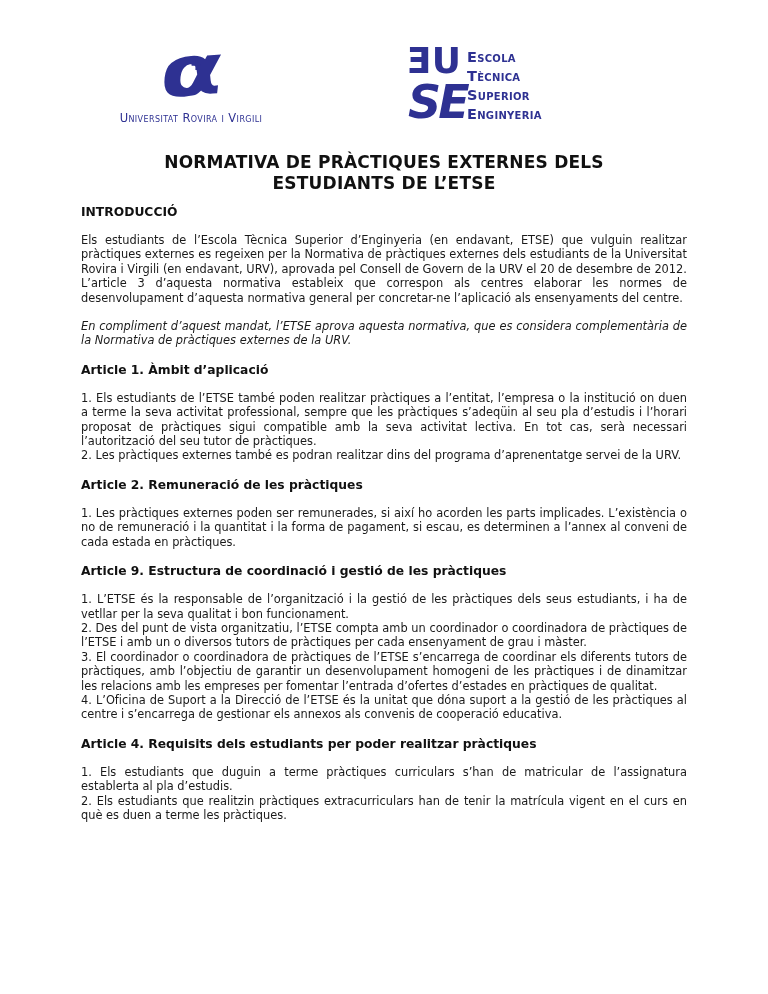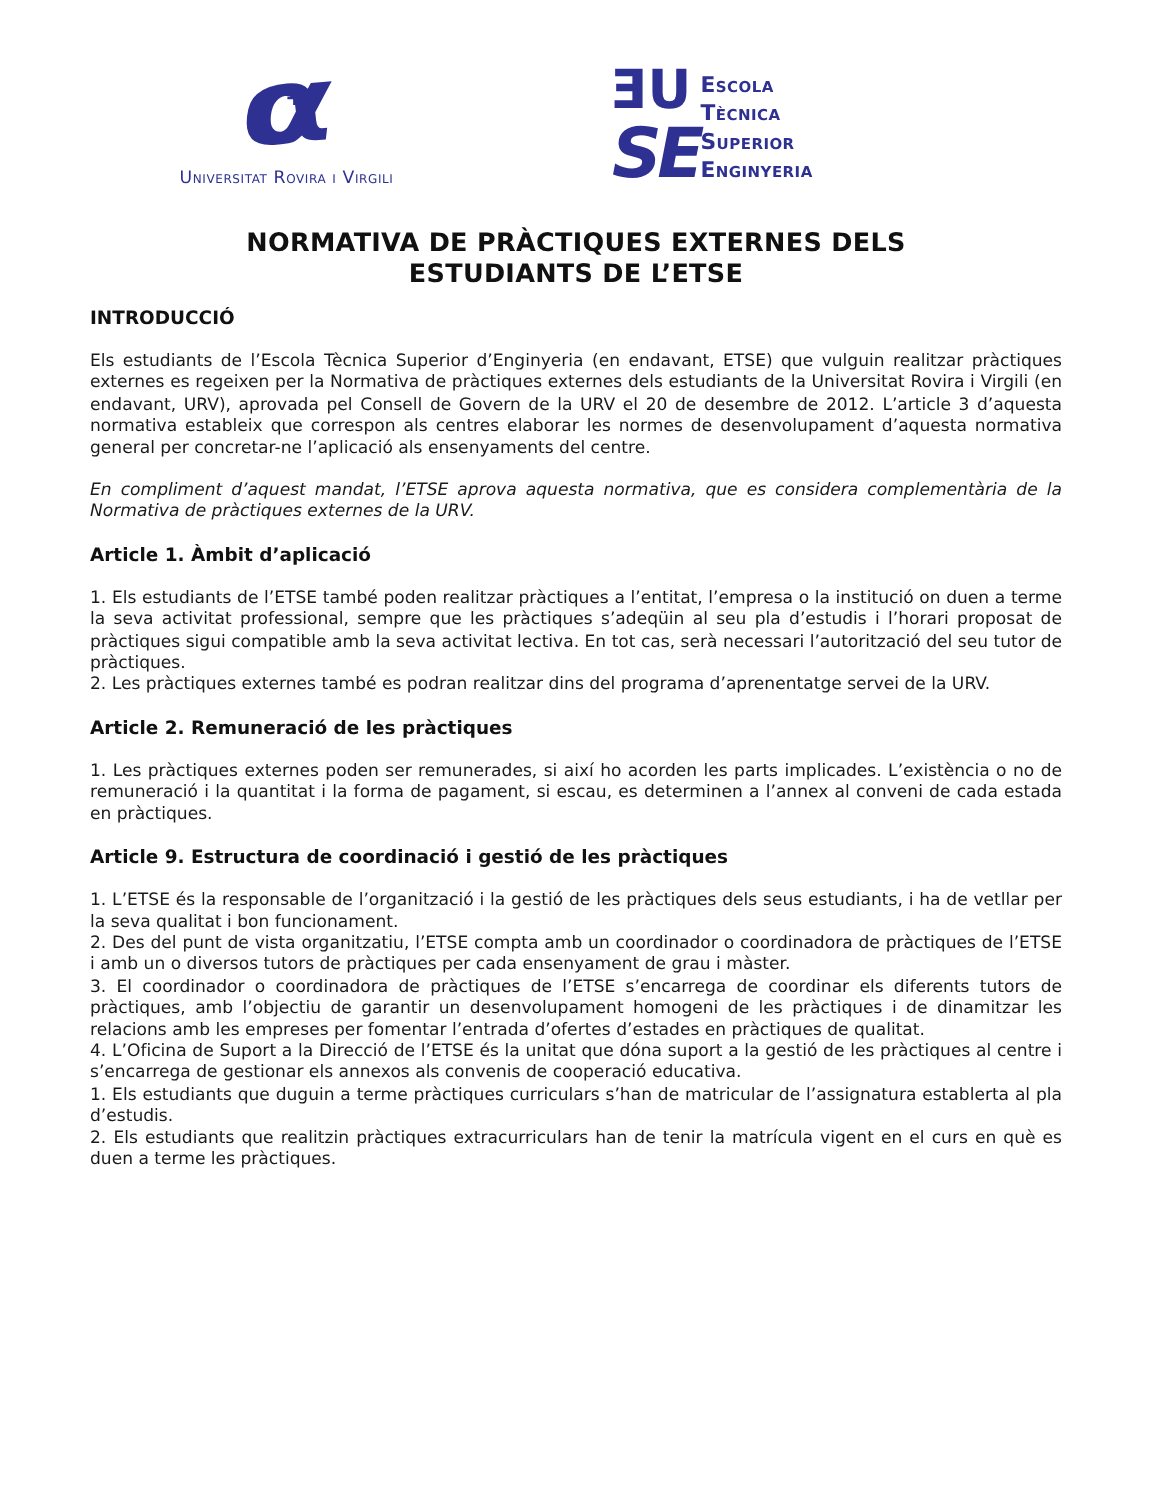--- a/index.html
+++ b/index.html
@@ -71,21 +71,21 @@
     margin-left: 7px;
     margin-top: 6px;
     font-weight: bold;
     font-variant: small-caps;
     font-size: 14.5px;
     line-height: 19px;
     letter-spacing: 0.3px;
   }
 
   
-  .content { margin: 0 60px; }
+  .content { margin: 0 81px; }
 
   h1.doc-title {
     margin: 0 auto;
     max-width: 500px;
     text-align: center;
     font-size: 17px;
     line-height: 20.5px;
     font-weight: bold;
     color: #111111;
     letter-spacing: 0.2px;
@@ -170,18 +170,19 @@
 
     <section class="sec">
       <h2>Article 9. Estructura de coordinació i gestió de les pràctiques</h2>
       <p>1. L’ETSE és la responsable de l’organització i la gestió de les pràctiques dels seus estudiants, i ha de vetllar per la seva qualitat i bon funcionament.</p>
       <p>2. Des del punt de vista organitzatiu, l’ETSE compta amb un coordinador o coordinadora de pràctiques de l’ETSE i amb un o diversos tutors de pràctiques per cada ensenyament de grau i màster.</p>
       <p>3. El coordinador o coordinadora de pràctiques de l’ETSE s’encarrega de coordinar els diferents tutors de pràctiques, amb l’objectiu de garantir un desenvolupament homogeni de les pràctiques i de dinamitzar les relacions amb les empreses per fomentar l’entrada d’ofertes d’estades en pràctiques de qualitat.</p>
       <p>4. L’Oficina de Suport a la Direcció de l’ETSE és la unitat que dóna suport a la gestió de les pràctiques al centre i s’encarrega de gestionar els annexos als convenis de cooperació educativa.</p>
     </section>
 
     <section class="sec">
+      <h2>Article 4. Requisits dels estudiants per poder realitzar pràctiques</h2>
       <p>1. Els estudiants que duguin a terme pràctiques curriculars s’han de matricular de l’assignatura establerta al pla d’estudis.</p>
       <p>2. Els estudiants que realitzin pràctiques extracurriculars han de tenir la matrícula vigent en el curs en què es duen a terme les pràctiques.</p>
     </section>
 
   </main>
 </div>
 
 </body></html>

